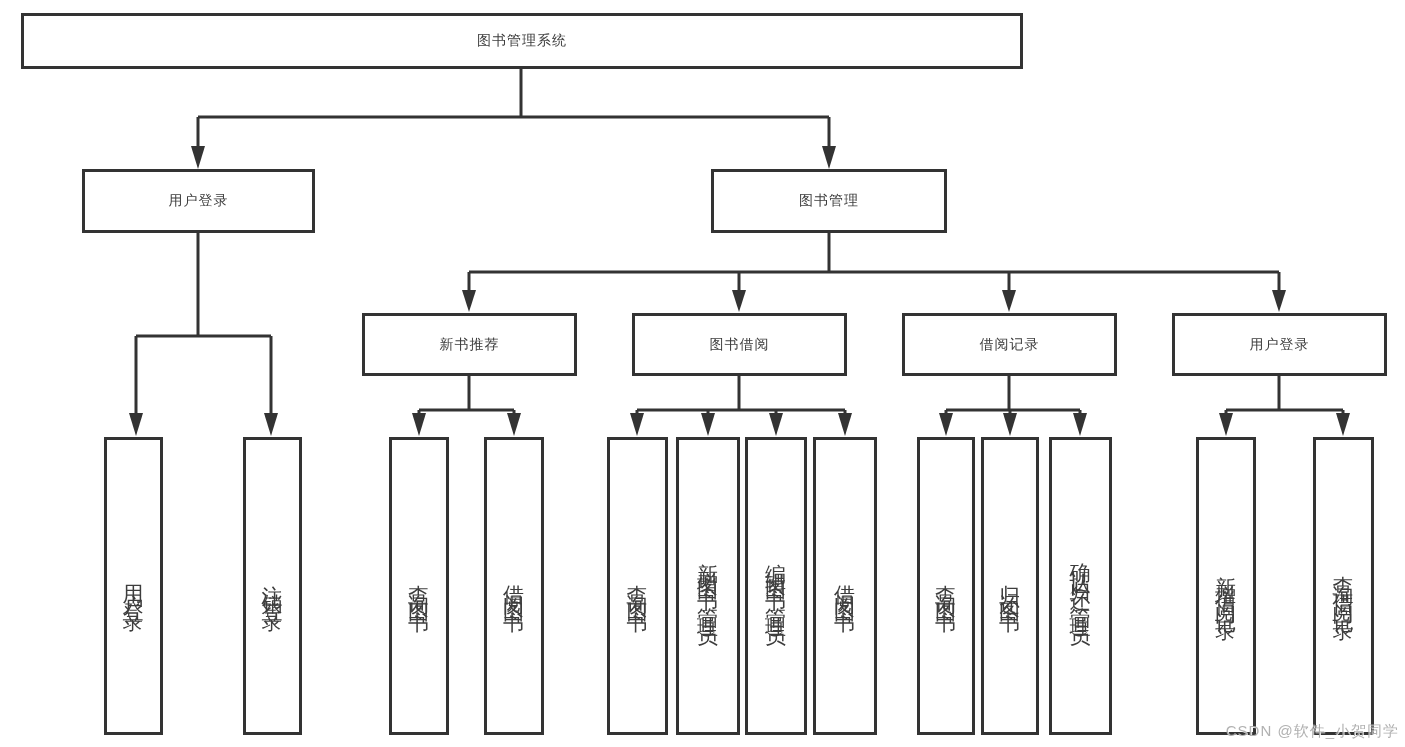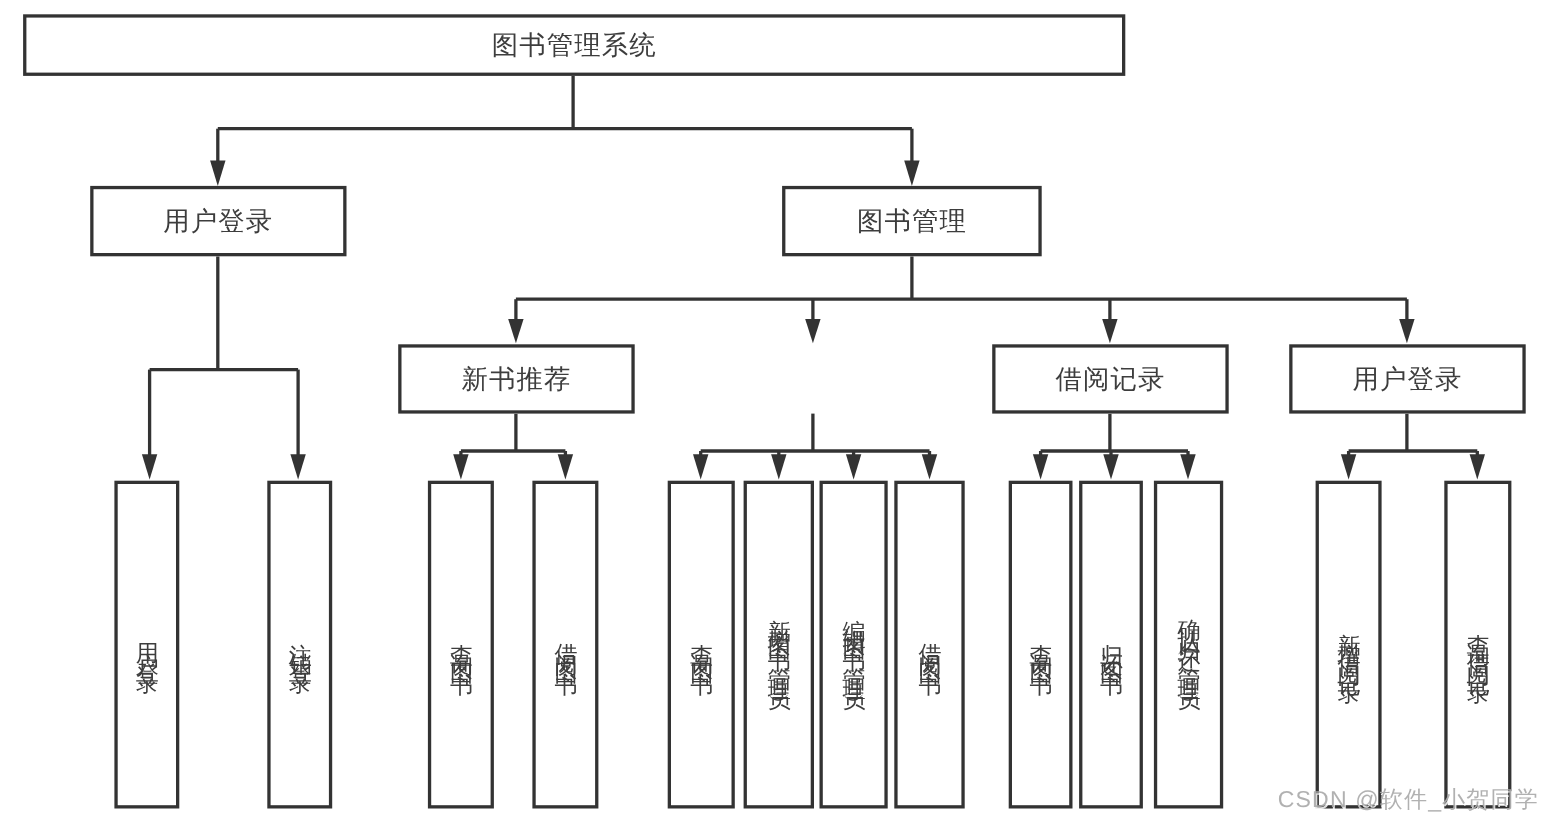--- a/index.html
+++ b/index.html
@@ -10,29 +10,29 @@
     font-family:"Liberation Sans","DejaVu Sans",sans-serif;
     overflow:hidden;
   }
   .wires{position:absolute;left:0;top:0;width:1405px;height:747px;}
   .box{
     position:absolute;box-sizing:border-box;
     background:#ffffff;border:3px solid #333333;
     display:flex;align-items:center;justify-content:center;
     color:#3d3d3d;
   }
-  .hbox{font-size:24px;letter-spacing:1px;white-space:nowrap;}
+  .hbox{font-size:14px;letter-spacing:1px;white-space:nowrap;}
   .vbox .vtext{
     writing-mode:vertical-rl;
     font-size:21px;line-height:1;
     letter-spacing:9px;
   }
   .watermark{
     position:absolute;right:6px;bottom:6px;
-    font-size:21px;color:rgba(170,170,170,0.92);
+    font-size:15px;color:rgba(170,170,170,0.92);
     text-shadow:1px 1px 0 rgba(255,255,255,0.85);
     letter-spacing:1px;z-index:5;white-space:nowrap;
   }
 </style>
 </head>
 <body>
 
 <div class="stage">
 
   <svg class="wires" viewBox="0 0 1405 747" xmlns="http://www.w3.org/2000/svg">
@@ -111,20 +111,23 @@
   <div class="box hbox" style="left:82px;top:169px;width:233px;height:64px;">
     <span>用户登录</span>
   </div>
   <div class="box hbox" style="left:711px;top:169px;width:236px;height:64px;">
     <span>图书管理</span>
   </div>
 
   <div class="box hbox" style="left:362px;top:313px;width:215px;height:63px;">
     <span>新书推荐</span>
   </div>
+  <div class="box hbox" style="left:632px;top:313px;width:215px;height:63px;">
+    <span>图书借阅</span>
+  </div>
   <div class="box hbox" style="left:902px;top:313px;width:215px;height:63px;">
     <span>借阅记录</span>
   </div>
   <div class="box hbox" style="left:1172px;top:313px;width:215px;height:63px;">
     <span>用户登录</span>
   </div>
 
   <div class="box vbox" style="left:104px;top:437px;width:59px;height:298px;">
     <span class="vtext">用户登录</span>
   </div>

